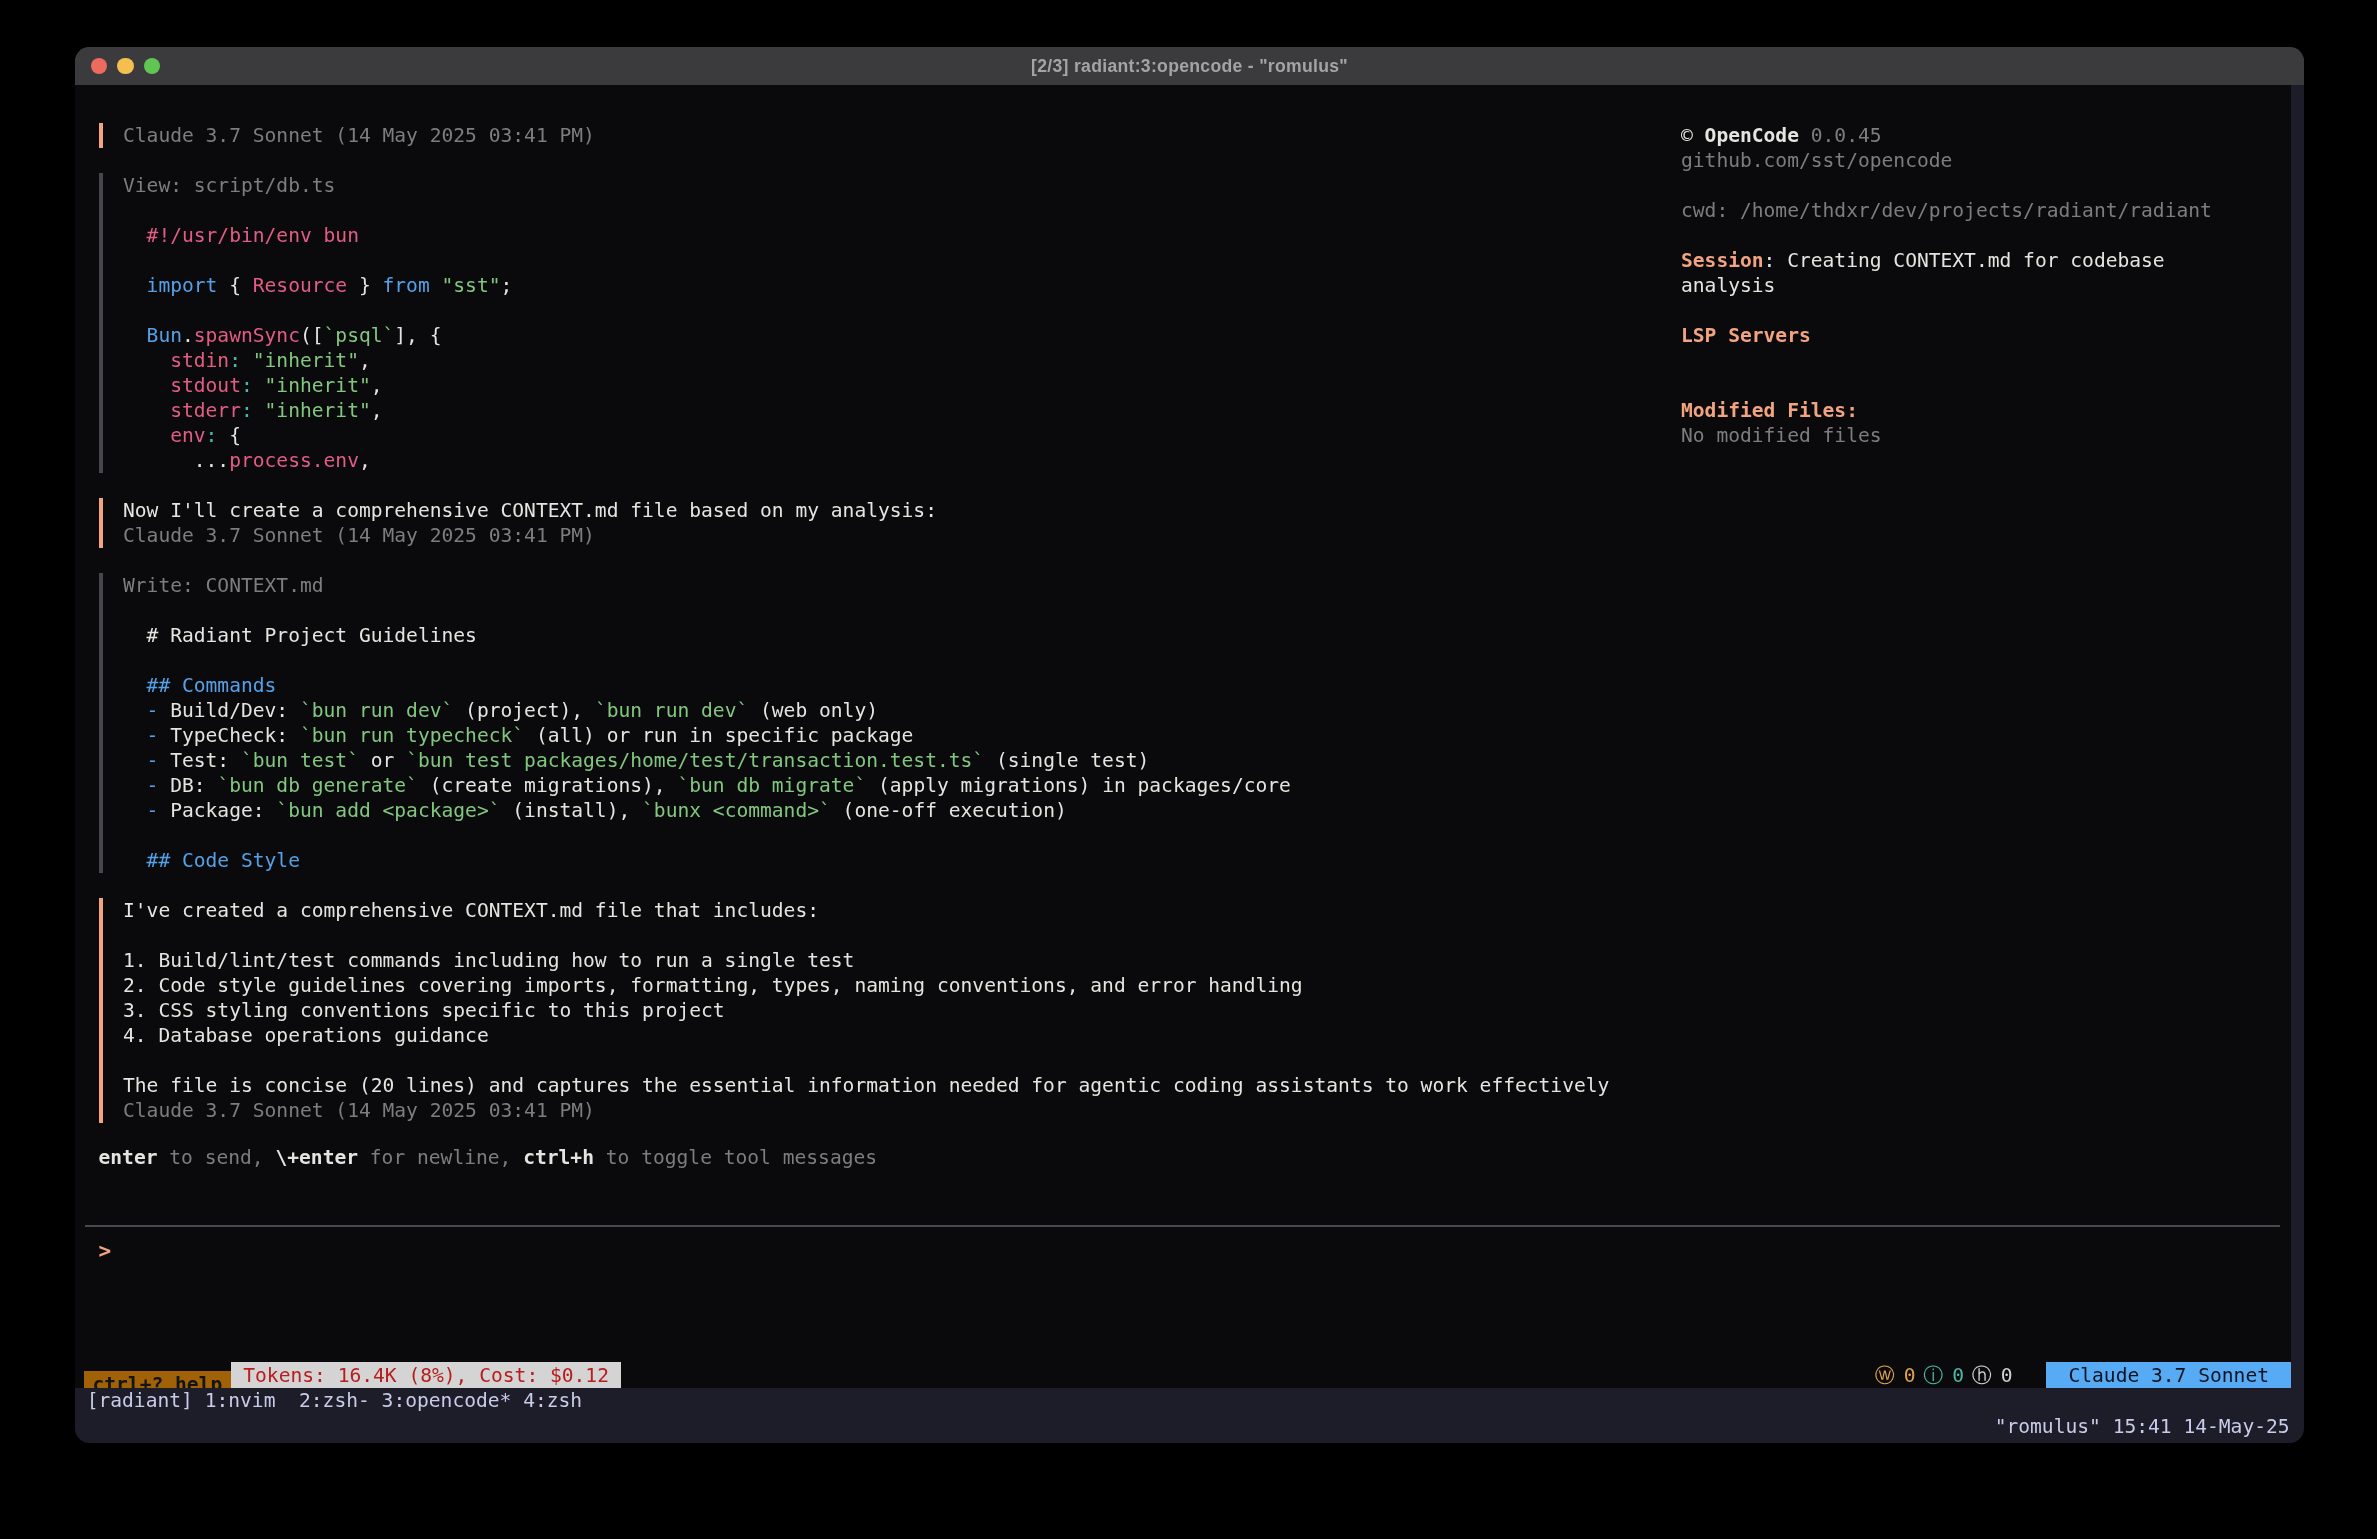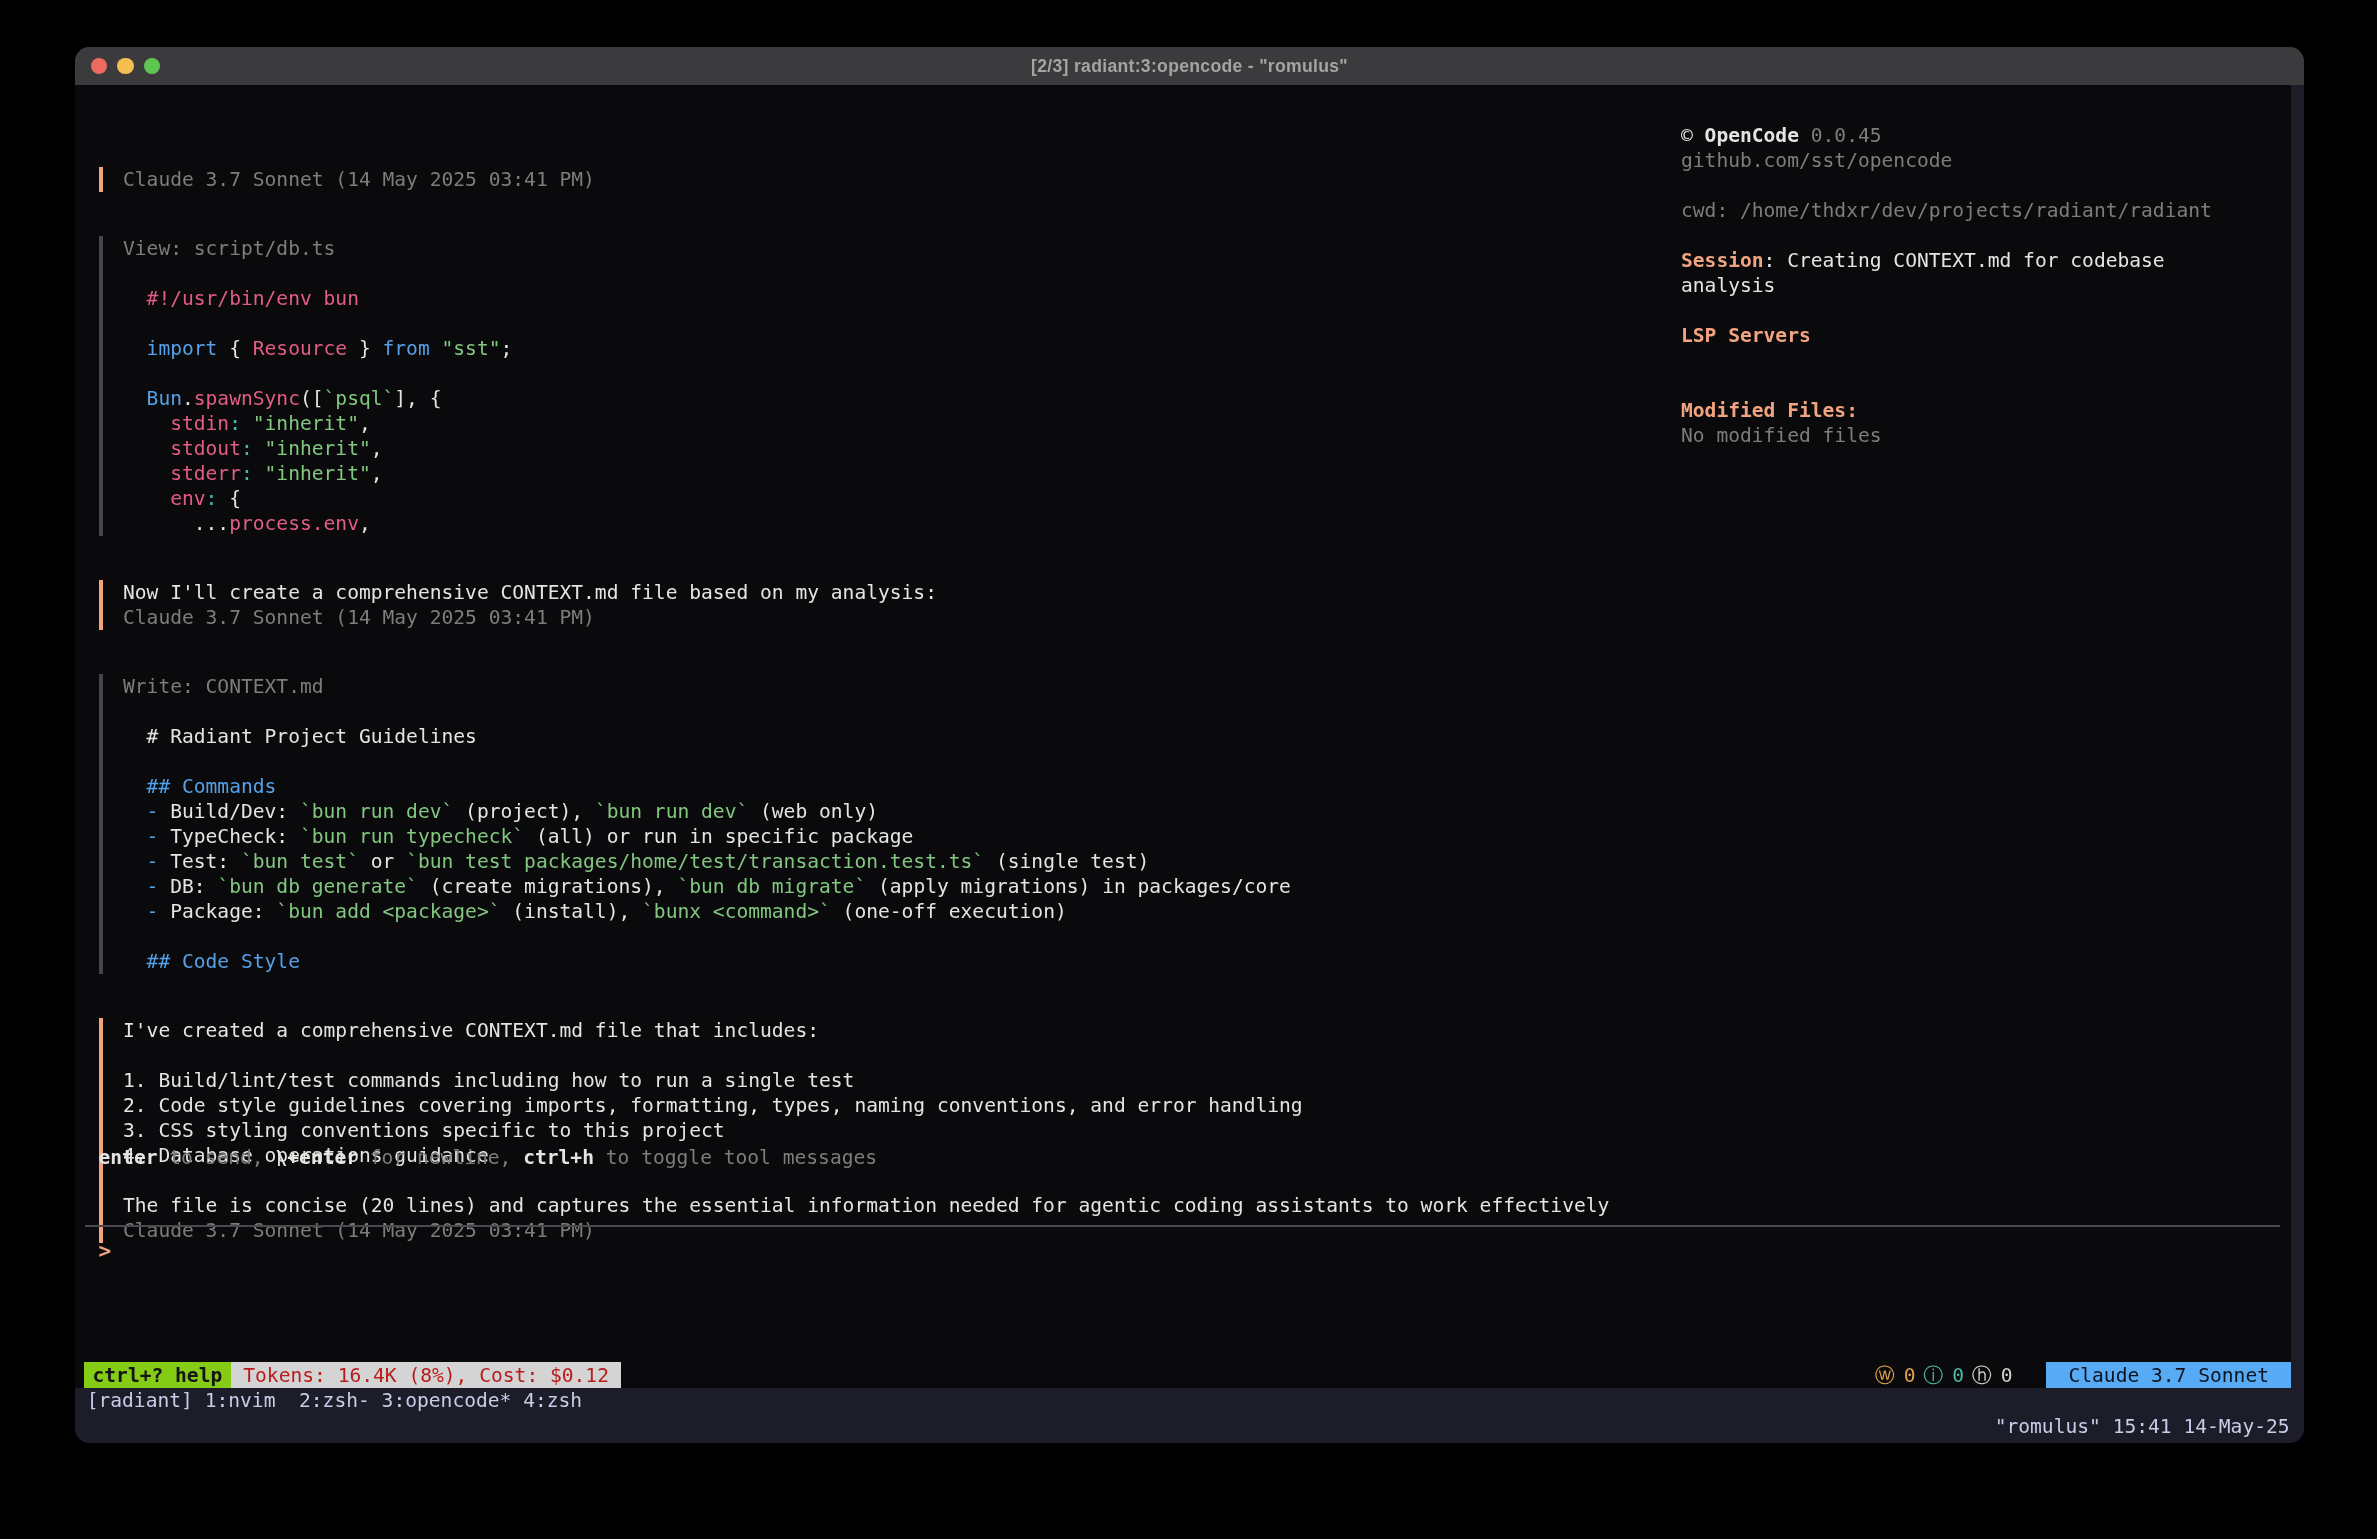--- a/index.html
+++ b/index.html
@@ -34,40 +34,40 @@
   .c-fg   { color:#e4e4e0; }
   .c-dim  { color:#7d7d7d; }
   .c-bold { color:#e4e4e0; font-weight:bold; }
   .c-pink { color:#e25c84; }
   .c-blue { color:#55a1e8; }
   .c-green{ color:#82c77f; }
   .c-teal { color:#45b8b0; }
   .c-obold{ color:#f2a380; font-weight:bold; }
 
   .chat { position:absolute; left:24px; top:38px; }
-  .block { padding-left:20px; margin-bottom:25px;margin-top:44px; }
+  .block { padding-left:20px; margin-bottom:25px; }
   .block.message { border-left:4.6px solid #f2a380; }
   .block.tool    { border-left:4.6px solid #47474b; }
 
   .sidebar { position:absolute; left:1606px; top:38px; width:555px; }
   .sidebar .line { white-space:pre-wrap; }
 
   .help-line { position:absolute; left:23.5px; top:1060px; }
 
   .separator { position:absolute; left:10.4px; top:1140px; width:2195px; height:2px; background:#4a4a4e; }
 
   .prompt-row { position:absolute; left:23.5px; top:1154px; height:25px; line-height:25px; }
   .prompt-symbol { color:#f2a380; font-weight:bold; font-size:21px; }
 
   .statusbar {
     position:absolute; left:8.5px; top:1277px; right:0; height:26px;
     display:flex; align-items:stretch; font-size:19.6px;
   }
   .badge { display:inline-flex; align-items:center; height:26px; white-space:pre; }
-  .badge-help   { background:#84cc16; color:#141414; font-weight:bold; padding:0 9px; }
+  .badge-help   { background:#a16207; color:#141414; font-weight:bold; padding:0 9px;margin-top:9px; }
   .badge-tokens { background:#d4d4d4; color:#b91c1c; padding:0 12px; }
   .sb-spacer { flex:1; }
   .diagnostics { display:inline-flex; align-items:center; margin-right:26px; }
   .diag-icon { font-size:20px; }
   .diag-count { margin:0 7.8px 0 9px; }
   .badge-model { background:#57abf5; color:#0d1420; padding:0 22px; }
 
   .tmuxbar {
     position:absolute; left:0; top:1341px; width:100%; height:26px;
     background:#1c1d29; color:#c8cce8; font-size:19.6px; line-height:26px;

